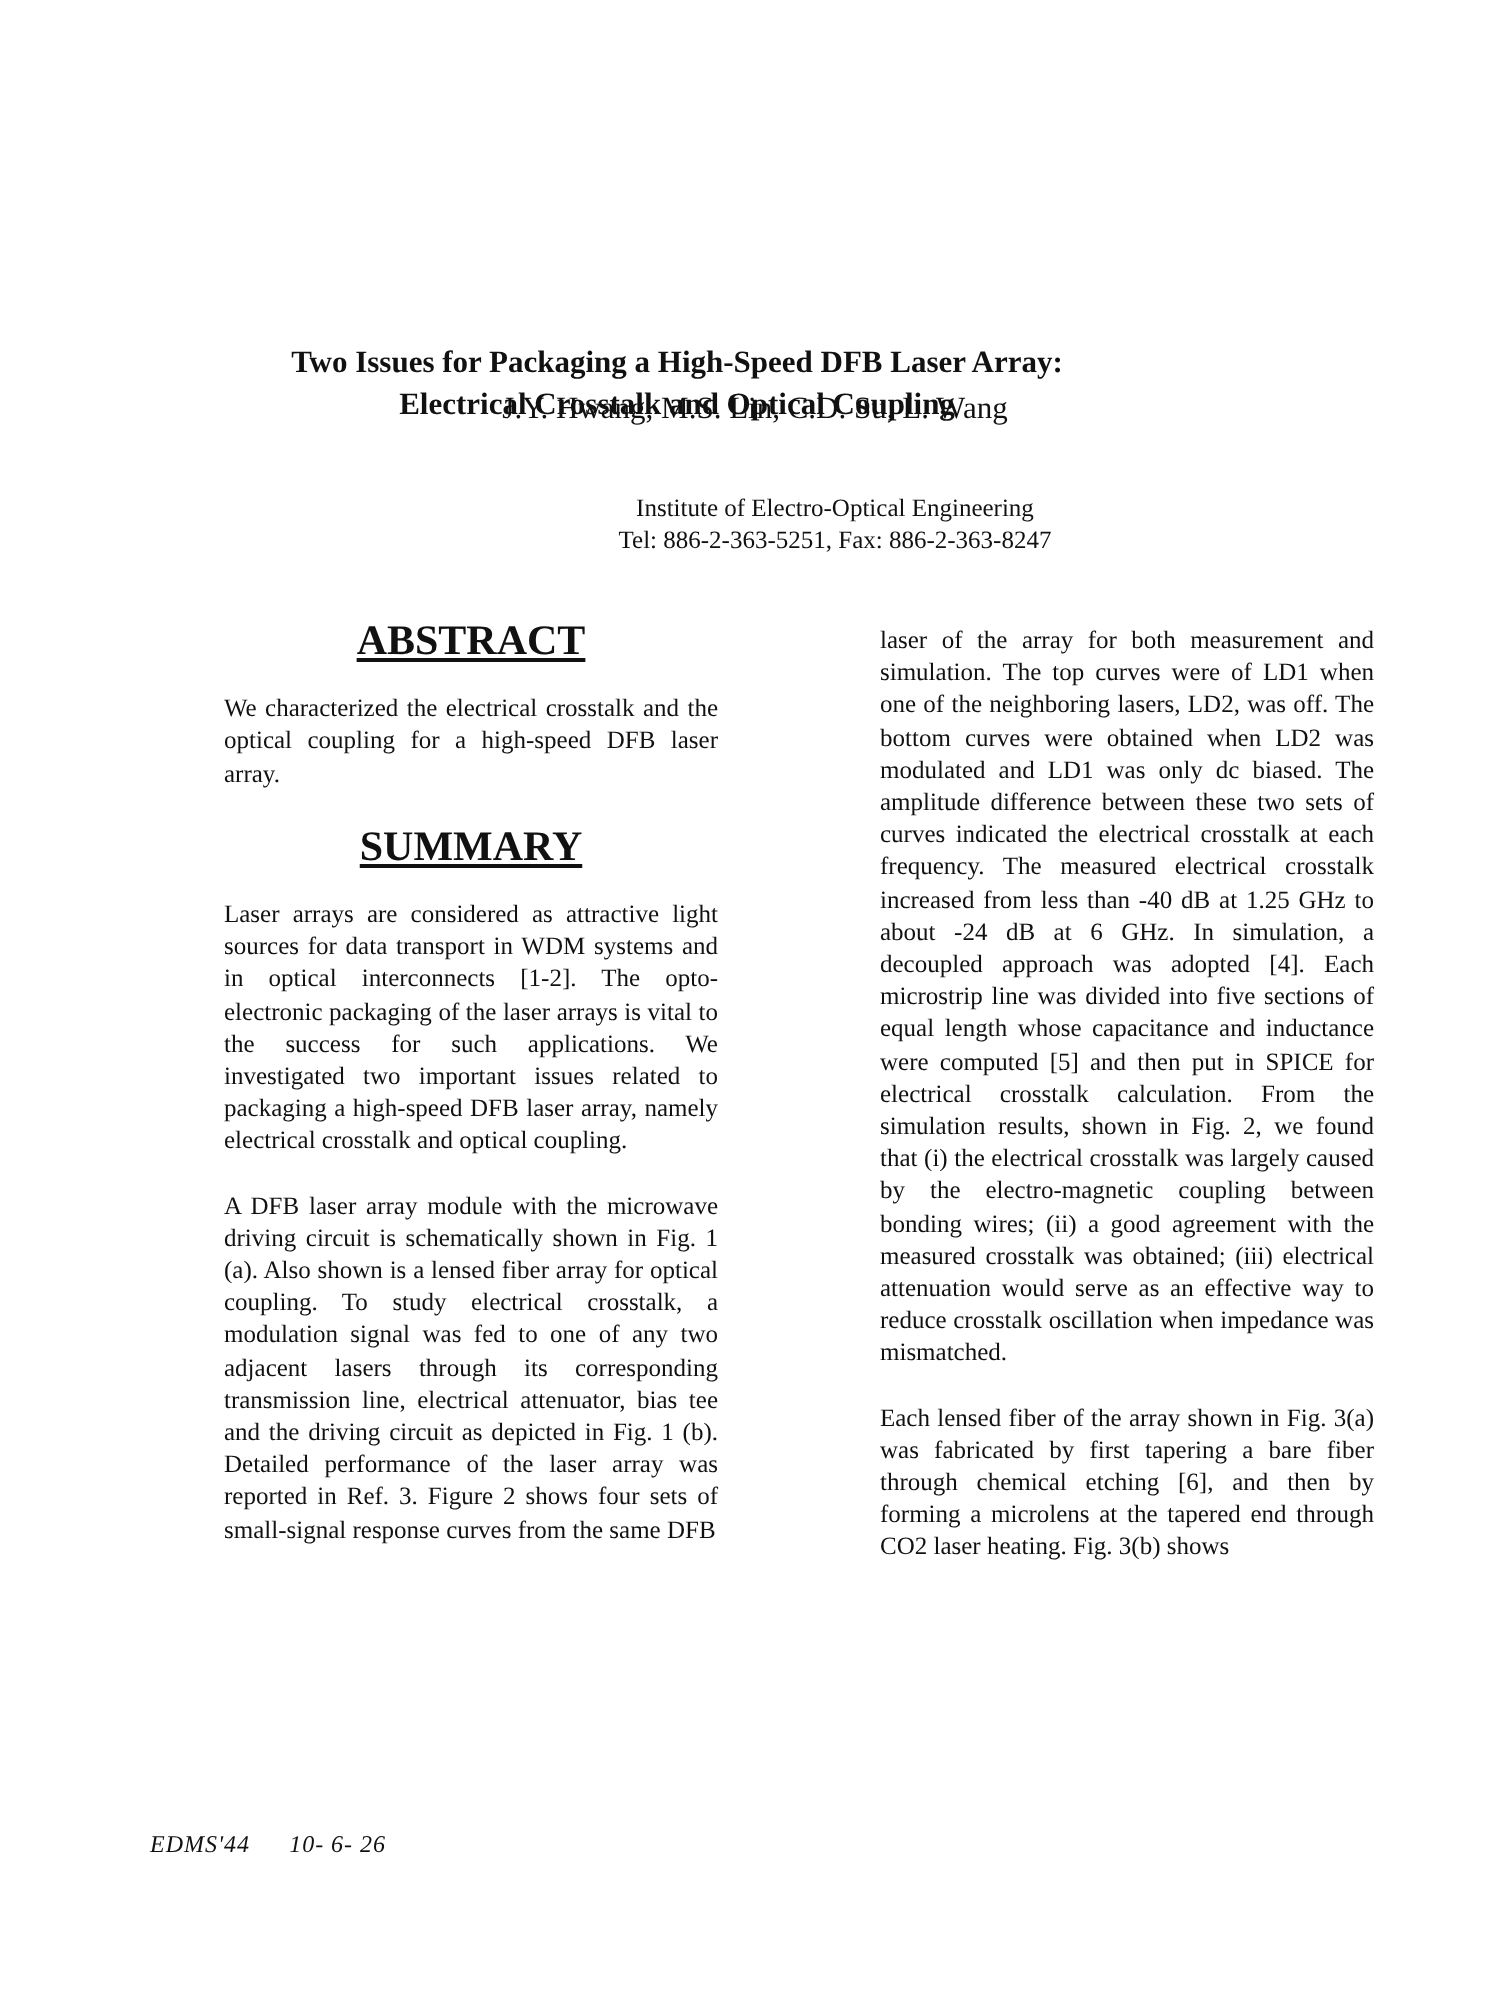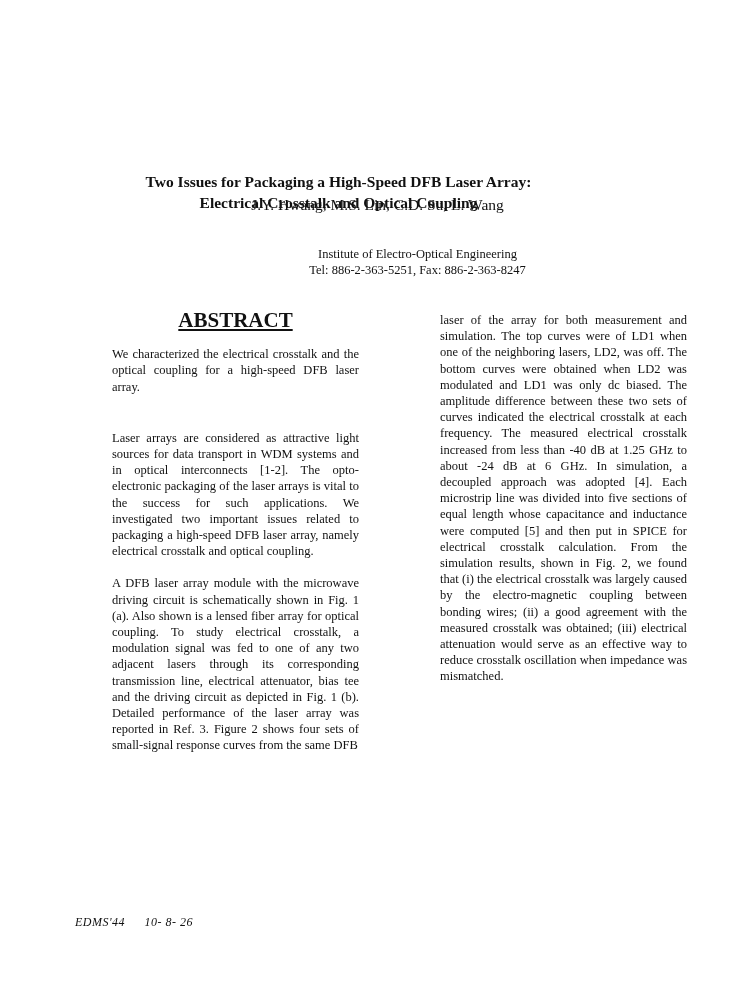--- a/index.html
+++ b/index.html
@@ -46,25 +46,27 @@
 
 <div class="authors">J.Y. Hwang, M.S. Lin, C.D. Su, L. Wang</div>
 
 <div class="affil">
   <div>Institute of Electro-Optical Engineering</div>
   <div>Tel: 886-2-363-5251, Fax: 886-2-363-8247</div>
 </div>
 
 <div class="col col-left">
   <div class="heading">ABSTRACT</div>
-  <p style="margin-bottom:35px">We characterized the electrical crosstalk and the optical coupling for a high-speed DFB laser array.</p>
+  <p style="margin-bottom:20px">We characterized the electrical crosstalk and the optical coupling for a high-speed DFB laser array.</p>
+  <div class="heading">SUMMARY</div>
   <p>Laser arrays are considered as attractive light sources for data transport in WDM systems and in optical interconnects [1-2]. The opto-electronic packaging of the laser arrays is vital to the success for such applications. We investigated two important issues related to packaging a high-speed DFB laser array, namely electrical crosstalk and optical coupling.</p>
   <p>A DFB laser array module with the microwave driving circuit is schematically shown in Fig. 1 (a). Also shown is a lensed fiber array for optical coupling. To study electrical crosstalk, a modulation signal was fed to one of any two adjacent lasers through its corresponding transmission line, electrical attenuator, bias tee and the driving circuit as depicted in Fig. 1 (b). Detailed performance of the laser array was reported in Ref. 3. Figure 2 shows four sets of small-signal response curves from the same DFB</p>
 </div>
 
 <div class="col col-right">
   <p>laser of the array for both measurement and simulation. The top curves were of LD1 when one of the neighboring lasers, LD2, was off. The bottom curves were obtained when LD2 was modulated and LD1 was only dc biased. The amplitude difference between these two sets of curves indicated the electrical crosstalk at each frequency. The measured electrical crosstalk increased from less than -40 dB at 1.25 GHz to about -24 dB at 6 GHz. In simulation, a decoupled approach was adopted [4]. Each microstrip line was divided into five sections of equal length whose capacitance and inductance were computed [5] and then put in SPICE for electrical crosstalk calculation. From the simulation results, shown in Fig. 2, we found that (i) the electrical crosstalk was largely caused by the electro-magnetic coupling between bonding wires; (ii) a good agreement with the measured crosstalk was obtained; (iii) electrical attenuation would serve as an effective way to reduce crosstalk oscillation when impedance was mismatched.</p>
+  <p>Each lensed fiber of the array shown in Fig. 3(a) was fabricated by first tapering a bare fiber through chemical etching [6], and then by forming a microlens at the tapered end through CO2 laser heating. Fig. 3(b) shows</p>
 </div>
 
 <div class="footer">
   <span>EDMS'44</span>
-  <span>10- 8- 26</span>
+  <span>10- 6- 26</span>
 </div>
 
 </body></html>

